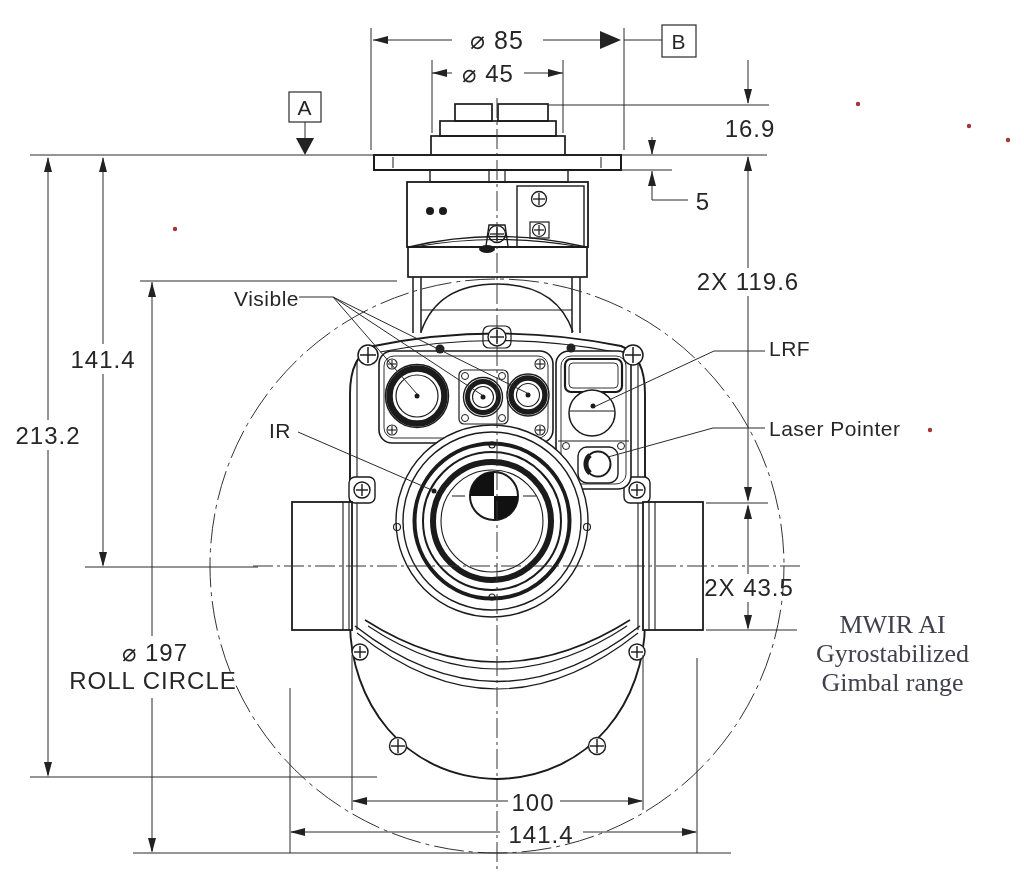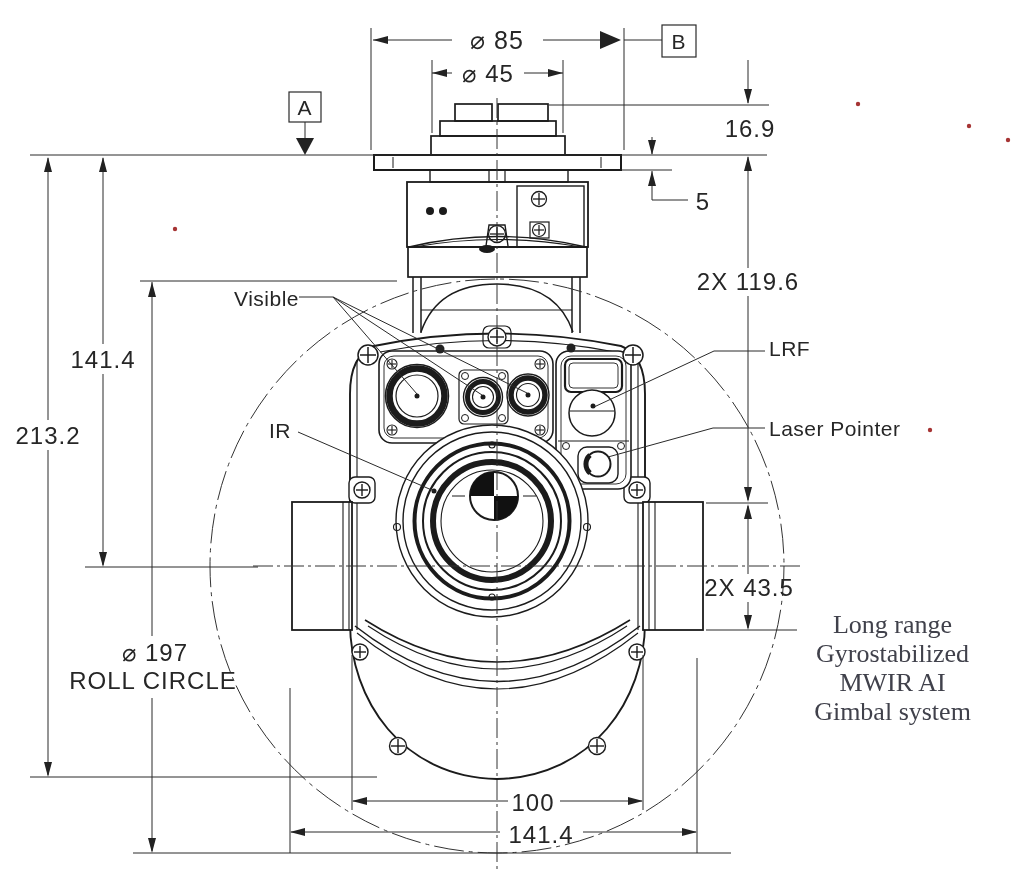--- a/index.html
+++ b/index.html
@@ -354,18 +354,17 @@
     <text x="541" y="843" font-size="24" text-anchor="middle">141.4</text>
     <text class="callout" x="234" y="306" font-size="21">Visible</text>
     <text class="callout" x="269" y="438" font-size="21">IR</text>
     <text class="callout" x="769" y="356" font-size="21">LRF</text>
     <text class="callout" x="769" y="436" font-size="21">Laser Pointer</text>
   </g>
 </svg>
 
 
 <div class="info">
-  <p>Long range</p>
+  <p>MWIR AI</p>
   <p>Gyrostabilized</p>
-  <p>MWIR AI</p>
-  <p>Gimbal system</p>
+  <p>Gimbal range</p>
 </div>
 </div>
 
 </body></html>

